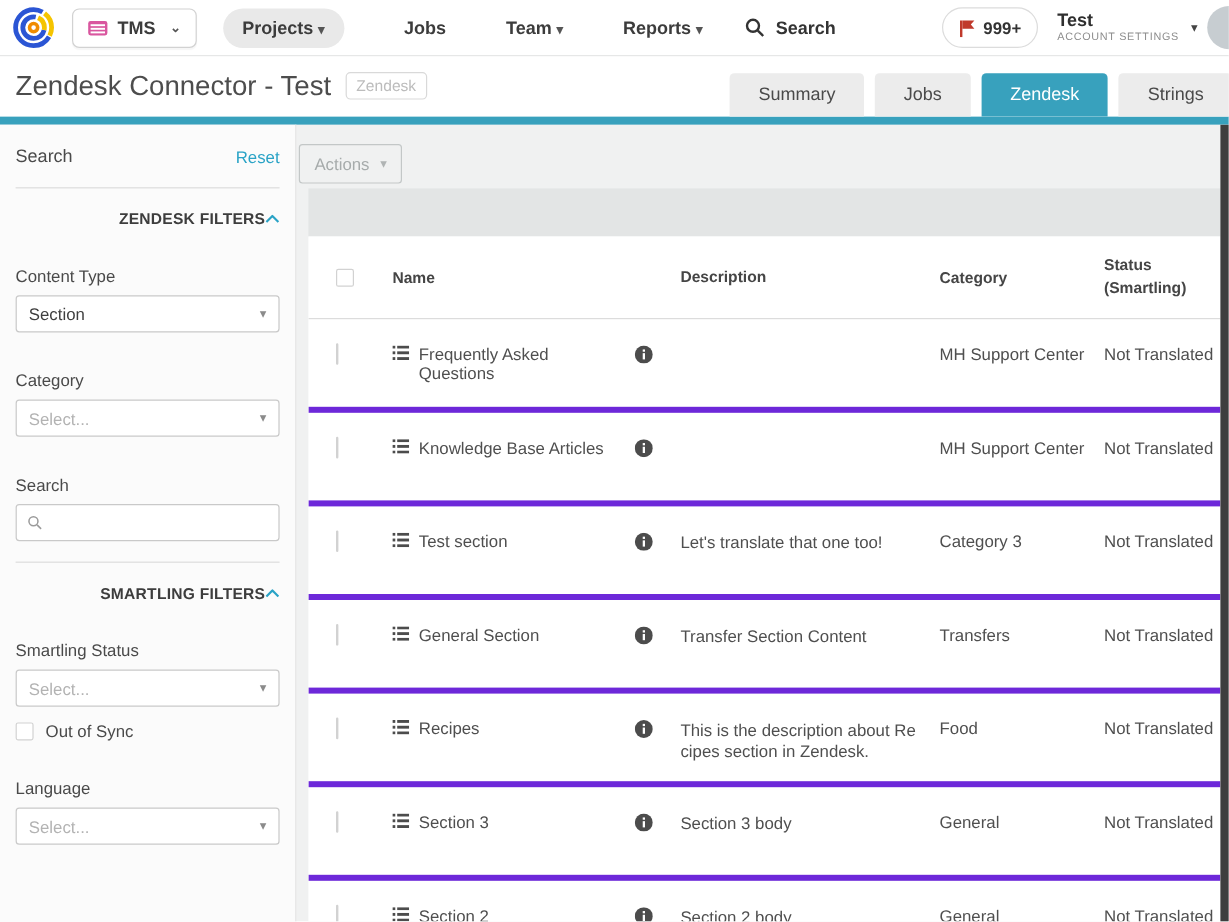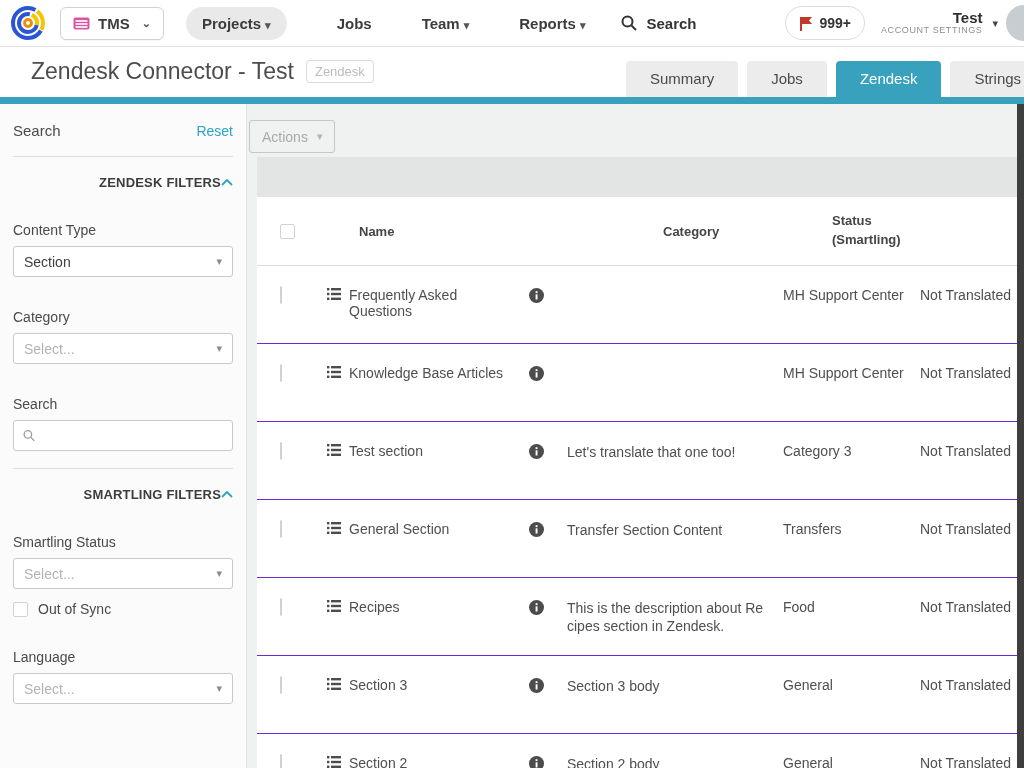--- a/index.html
+++ b/index.html
@@ -16,27 +16,27 @@
   .nav-items { display:flex; align-items:center; margin-left:22px; gap:50px; }
   .nav-item { font-size:15px; font-weight:bold; color:#3c3c3c; cursor:pointer; white-space:nowrap; }
   .nav-item.pill { background:#e9e9e9; border-radius:17px; padding:8px 16px; }
   .caret { font-size:11px; color:#555; margin-left:4px; }
   .nav-search { display:flex; align-items:center; gap:9px; margin-left:36px;
     font-size:15px; font-weight:bold; color:#333; cursor:pointer; }
   .nav-right { margin-left:auto; display:flex; align-items:center; }
   .notif-pill { height:34px; border:1px solid #dcdcdc; border-radius:17px; padding:0 13px;
     display:flex; align-items:center; gap:6px; font-size:14px; font-weight:bold; color:#333; cursor:pointer; }
   .account { margin-left:16px; line-height:1.1; cursor:pointer; }
-  .account .name { font-size:15px; font-weight:bold; color:#2f2f2f;text-align:right; }
+  .account .name { font-size:15px; font-weight:bold; color:#2f2f2f; }
   .account .sub { font-size:9px; letter-spacing:.6px; color:#8d8d8d; }
   .acct-caret { font-size:11px; color:#444; margin:0 8px 0 10px; }
   .avatar { width:36px; height:36px; border-radius:50%; background:#c7cdd1; flex:none; margin-right:-18px; }
 
   
-  .page-header { height:50px; position:relative; background:#fff;margin-left:18px; }
+  .page-header { height:50px; position:relative; background:#fff; }
   .title-wrap { position:absolute; left:13px; top:11px; display:flex; align-items:center; gap:12px; }
   .page-title { font-size:23px; font-weight:400; color:#4d4d4d; }
   .badge { border:1px solid #d9d9d9; border-radius:4px; color:#bcbcbc; font-size:13px;
     padding:3px 8px; background:#fff; }
   .tabs { position:absolute; left:608px; bottom:0; display:flex; gap:9px; }
   .tab { height:36px; line-height:36px; padding:0 24px; background:#ececec; color:#4a4a4a;
     font-size:15px; border-radius:4px 4px 0 0; cursor:pointer; white-space:nowrap; }
   .tab.active { background:var(--accent,#38a1bd); color:#fff; }
   .teal-bar { height:7px; background:var(--accent,#38a1bd); }
 
@@ -67,22 +67,22 @@
 
   
   .main { flex:1; position:relative; }
   .actions-btn { position:absolute; left:2px; top:16px; height:33px; padding:0 12px;
     border:1px solid #c3c7c7; border-radius:3px; background:transparent; font-size:14px;
     color:#a6abab; display:flex; align-items:center; gap:9px; font-family:inherit; }
   .actions-btn .caret { color:#b0b4b4; margin:0; }
   .gray-band { position:absolute; left:10px; right:7px; top:53px; height:40px; background:#e3e5e5; }
   .table { position:absolute; left:10px; right:7px; top:93px; bottom:0; background:#fff; overflow:hidden; }
   .thead { height:69px; display:flex; align-items:center; border-bottom:1px solid #dcdcdc;
-    font-size:13px; font-weight:bold; color:#454545;gap:32px; }
-  .trow { height:78px; display:flex; align-items:flex-start; border-bottom:1px solid #6d28d9;
+    font-size:13px; font-weight:bold; color:#454545; }
+  .trow { height:78px; display:flex; align-items:flex-start; border-bottom:5px solid #6d28d9;
     font-size:14px; color:#4f4f4f; padding-top:21px; }
   .thead { padding-top:0; }
   .cell-cb { width:70px; flex:none; padding-left:23px; }
   .thead .cell-cb { display:flex; align-items:center; }
   .cell-name { width:190px; flex:none; display:flex; align-items:flex-start; gap:8px; }
   .cell-info { width:50px; flex:none; display:flex; justify-content:flex-start; padding-left:12px; }
   .cell-desc { width:216px; flex:none; padding-right:14px; line-height:1.3; word-break:break-all; }
   .cell-cat { width:137px; flex:none; }
   .cell-status { width:96px; flex:none; }
   .thead .cell-status { line-height:1.45; }
@@ -230,20 +230,21 @@
     </button>
     <div class="gray-band"></div>
 
     <div class="table">
       <div class="thead">
         <span class="cell-cb">
             <span class="checkbox"></span>
           </span>
         <span class="cell-name hc">Name</span>
         <span class="cell-info"></span>
+        <span class="cell-desc hc">Description</span>
         <span class="cell-cat hc">Category</span>
         <span class="cell-status" style="align-self:center">Status (Smartling)</span>
       </div>
 
       <div class="trow">
         <span class="cell-cb"><span class="checkbox"></span></span>
         <span class="cell-name">
           <svg class="list-icon" width="14" height="12" viewBox="0 0 14 12">
               <g fill="#4c4c4c">
                 <rect x="0" y="0" width="2.4" height="2.4"></rect>

